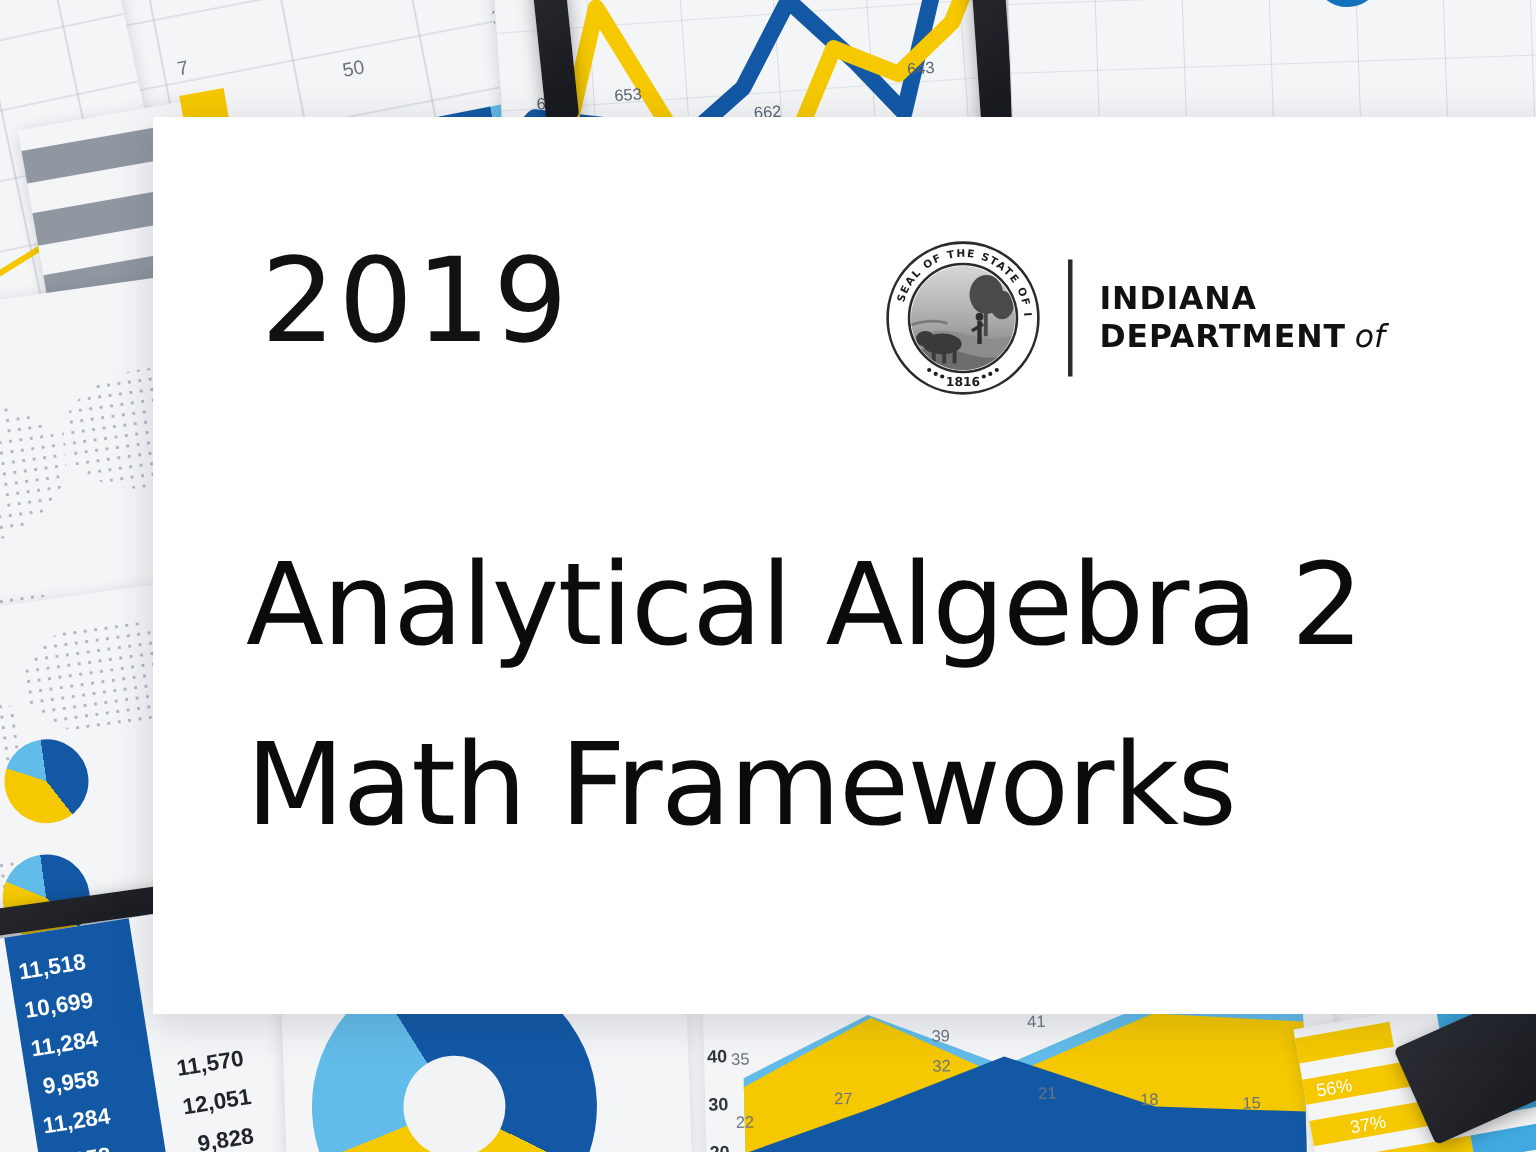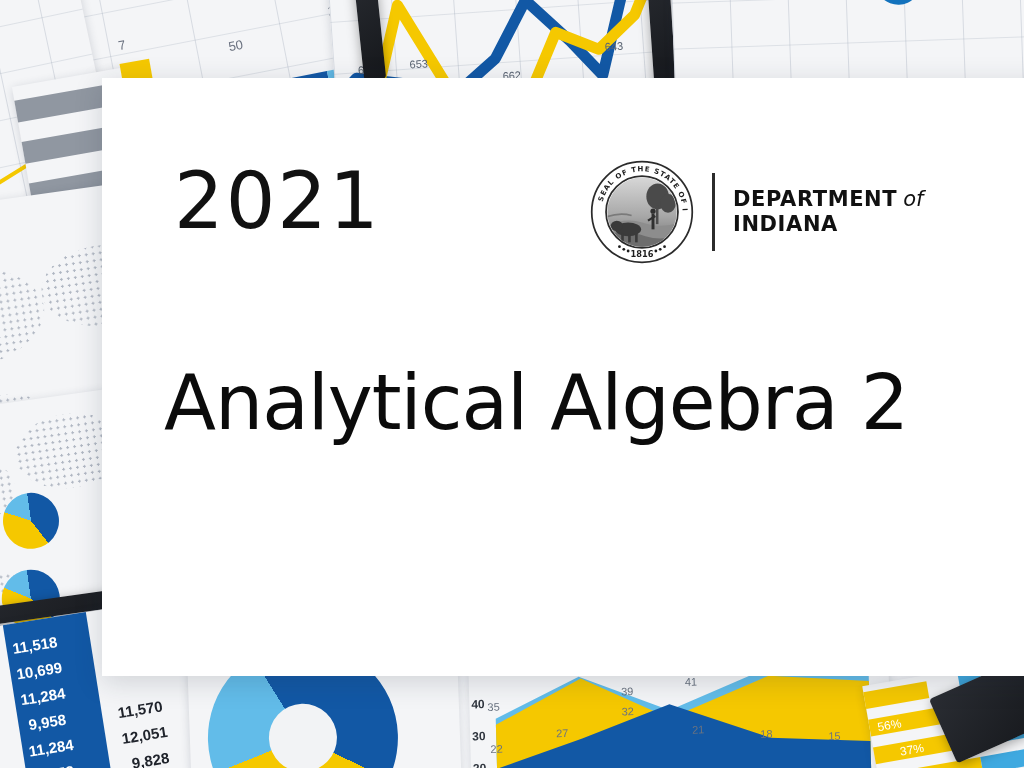--- a/index.html
+++ b/index.html
@@ -267,21 +267,21 @@
         <div style="position:absolute; left:104px; width:72px; height:100%; background:#3FA9E0;"></div>
 
       </div>
     </div>
     <div class="tile device" style="left:938px; top:672px; width:120px; height:70px; transform:rotate(-24deg);"></div>
 
   </div>
 
   <div id="card">
 
-    <div id="year">2021</div>
+    <div id="year">2019</div>
 
     <div id="logo">
       <svg id="seal" viewBox="0 0 120 120">
         <defs>
           <clipPath id="innerClip">
               <circle cx="60" cy="60" r="40"></circle>
             </clipPath>
           <linearGradient id="skyg" x1="0" y1="0" x2="0" y2="1">
             <stop offset="0%" stop-color="#d9d9d9"></stop>
               <stop offset="55%" stop-color="#a8a8a8"></stop>
@@ -325,23 +325,24 @@
             <circle cx="44" cy="105" r="1.6"></circle>
           <circle cx="76" cy="105" r="1.6"></circle>
             <circle cx="81" cy="103" r="1.6"></circle>
             <circle cx="86" cy="100" r="1.6"></circle>
         </g>
       </svg>
 
       <div id="divider"></div>
 
       <div id="wordmark">
+        <div>INDIANA</div>
         <div>
           <span>DEPARTMENT</span><span class="ital" style="margin-left:6px;">of</span>
         </div>
-        <div>INDIANA</div>
       </div>
     </div>
 
     <div class="title-line" id="t1">Analytical Algebra 2</div>
+    <div class="title-line" id="t2">Math Frameworks</div>
   </div>
 
 </div>
 
 </body></html>

